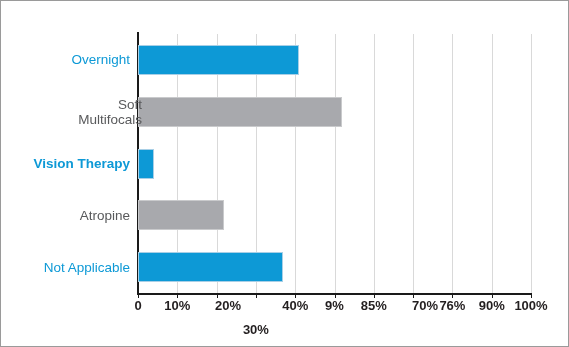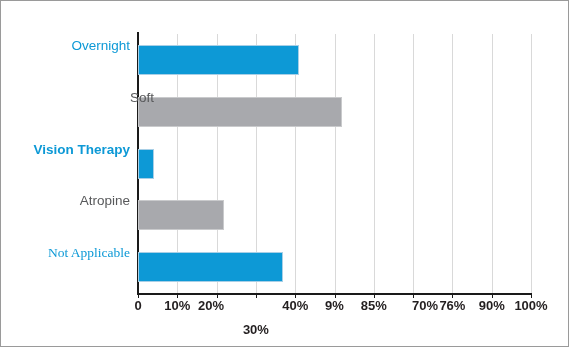--- a/index.html
+++ b/index.html
@@ -91,21 +91,21 @@
     right: 0;
     width: 128px;
     text-align: right;
     padding-right: 6px;
     box-sizing: border-box;
     font-size: 13.5px;
     line-height: 15px;
     letter-spacing: 0px;
     display: flex;
     flex-direction: column;
-    justify-content: space-between;
+    justify-content: center;
     align-items: flex-end;
     height: 44px;
   }
   .cat-label span { display: block; white-space: nowrap; }
   .cat-label.blue { color: #0d99d6; }
   .cat-label.gray { color: #58595b; }
 
   
   .xtick-label {
     position: absolute;
@@ -167,41 +167,42 @@
       <div class="tick" style="left: 333.5px;"></div>
       <div class="tick" style="left: 372.8px;"></div>
       <div class="tick" style="left: 412.1px;"></div>
       <div class="tick" style="left: 451.4px;"></div>
       <div class="tick" style="left: 490.7px;"></div>
       <div class="tick" style="left: 530px;"></div>
     </div>
   <div id="xticklabels">
       <div class="xtick-label" style="left: 137px;">0</div>
       <div class="xtick-label" style="left: 176.3px;">10%</div>
-      <div class="xtick-label" style="left: 210px;">20%</div>
+      <div class="xtick-label" style="left: 227px;">20%</div>
       <div class="xtick-label" style="left: 254.9px; margin-top: 24px;">30%</div>
       <div class="xtick-label" style="left: 294.2px;">40%</div>
       <div class="xtick-label" style="left: 333.5px;">9%</div>
       <div class="xtick-label" style="left: 372.8px;">85%</div>
       <div class="xtick-label" style="left: 412.1px; margin-left: 12px;">70%</div>
       <div class="xtick-label" style="left: 451.4px;">76%</div>
       <div class="xtick-label" style="left: 490.7px;">90%</div>
       <div class="xtick-label" style="left: 530px;">100%</div>
     </div>
   <div id="catlabels">
       <div class="cat-label blue" style="top: 36.9px; right: 432px;">
         <span>Overnight</span>
       </div>
-      <div class="cat-label gray" style="top: 88.7px; right: 408px;">
+      <div class="cat-label gray" style="top: 88.7px; right: 420px;">
         <span>Soft</span>
+        <span>Multifocals</span>
       </div>
       <div class="cat-label blue" style="top: 140.5px; right: 432px; font-weight: bold;">
         <span>Vision Therapy</span>
       </div>
       <div class="cat-label gray" style="top: 192.3px; right: 432px;">
         <span>Atropine</span>
       </div>
-      <div class="cat-label blue" style="top: 244.1px; right: 432px; font-family: Liberation Serif, serif;">
+      <div class="cat-label blue" style="top: 244.1px; right: 432px;">
         <span>Not Applicable</span>
       </div>
     </div>
 
 </div>
 
 </body></html>

